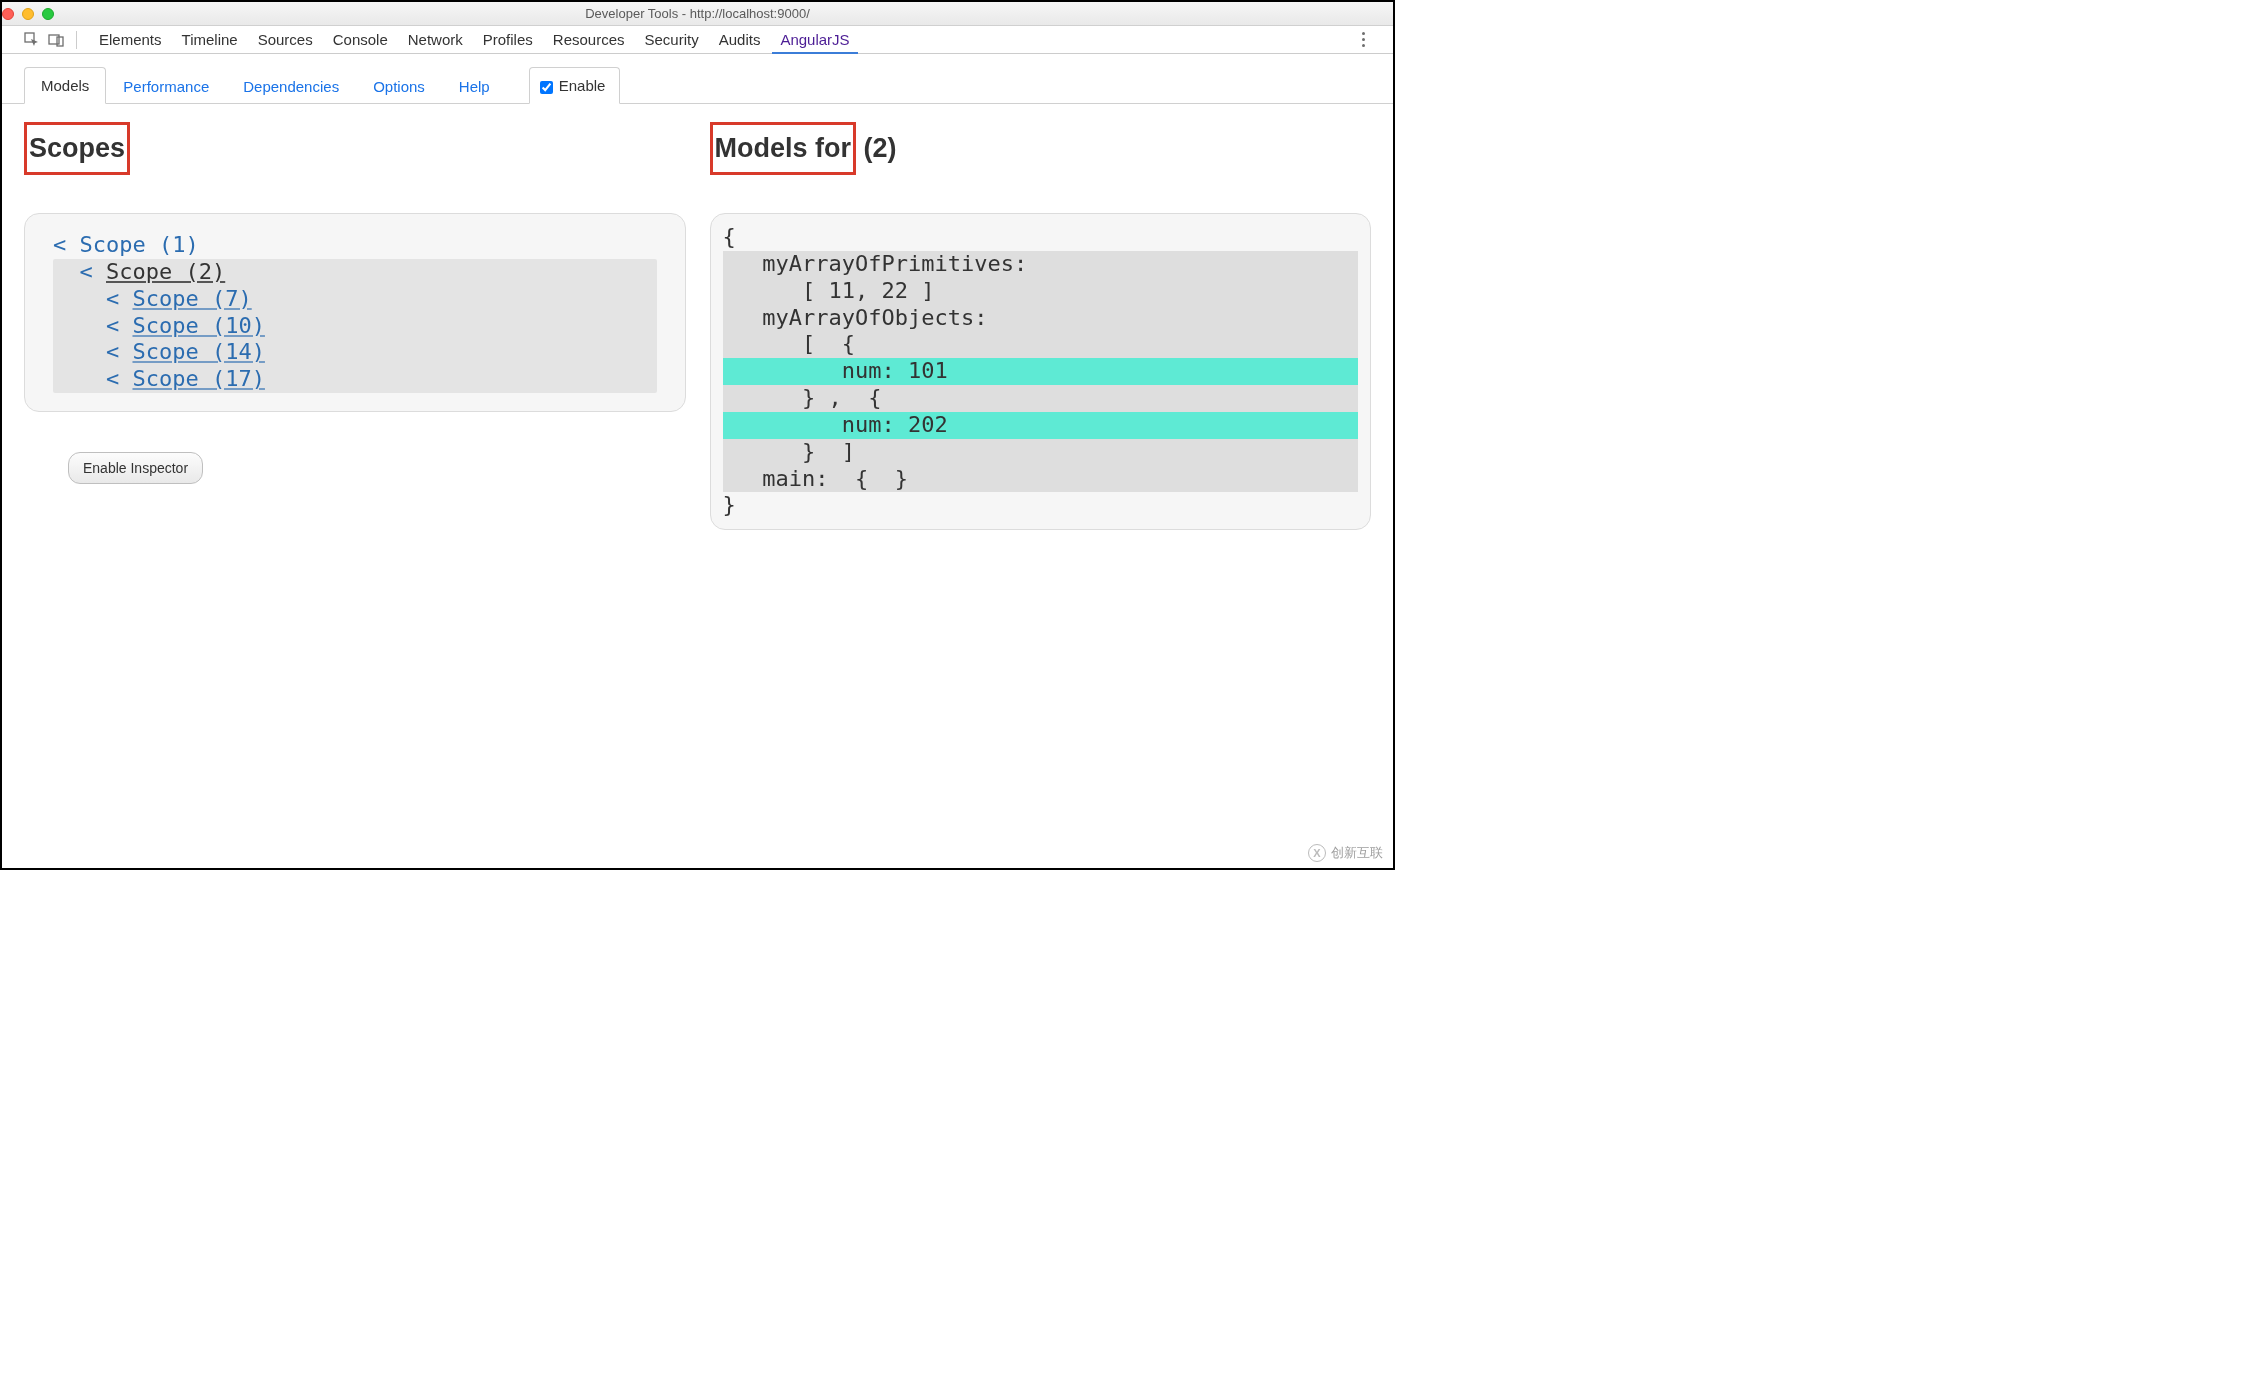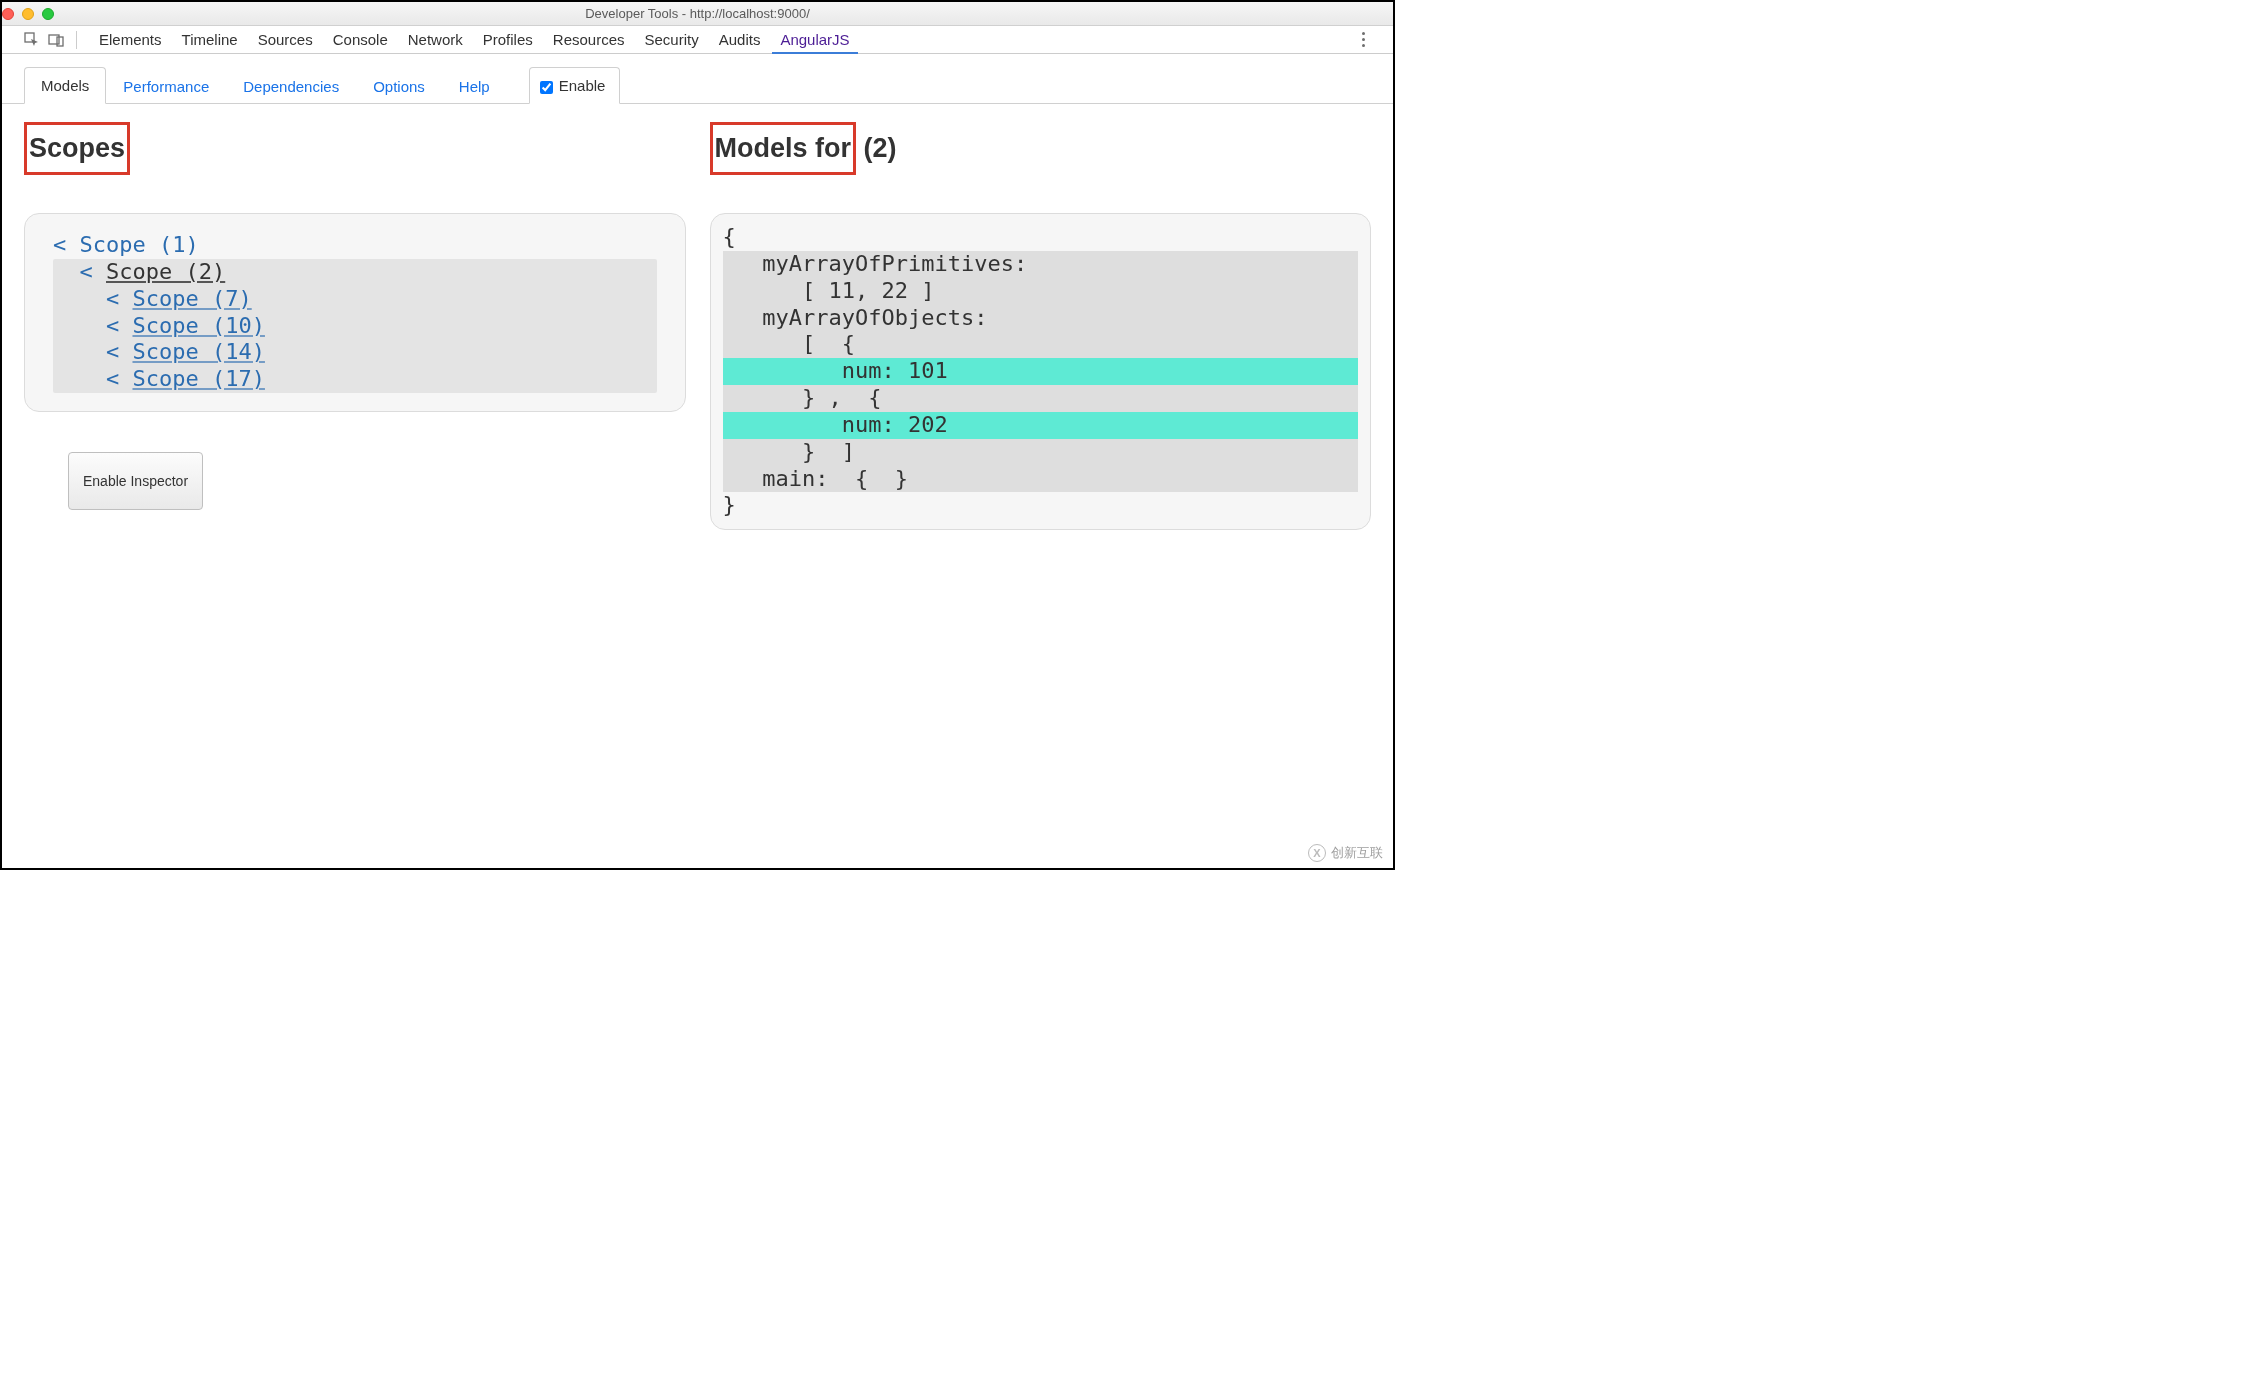--- a/index.html
+++ b/index.html
@@ -153,25 +153,25 @@
       background: #e4e4e4;
       border-radius: 2px;
       padding: 0;
     }
     .model-line { color: #333; }
     .model-line.alt { background: #dedede; }
     .model-line.alt2 { background: #5eead4; }
 
     .inspector-btn {
       margin: 40px 0 0 44px;
-      padding: 20px 14px;
+      padding: 7px 14px;
       font-size: 14px;
       background: linear-gradient(#fcfcfc, #e9e9e9);
       border: 1px solid #bfbfbf;
-      border-radius: 4px;
+      border-radius: 12px;
       cursor: pointer;
       color: #333;
     }
 
     .watermark {
       position: absolute;
       right: 10px;
       bottom: 6px;
       font-size: 13px;
       color: #9e9e9e;

